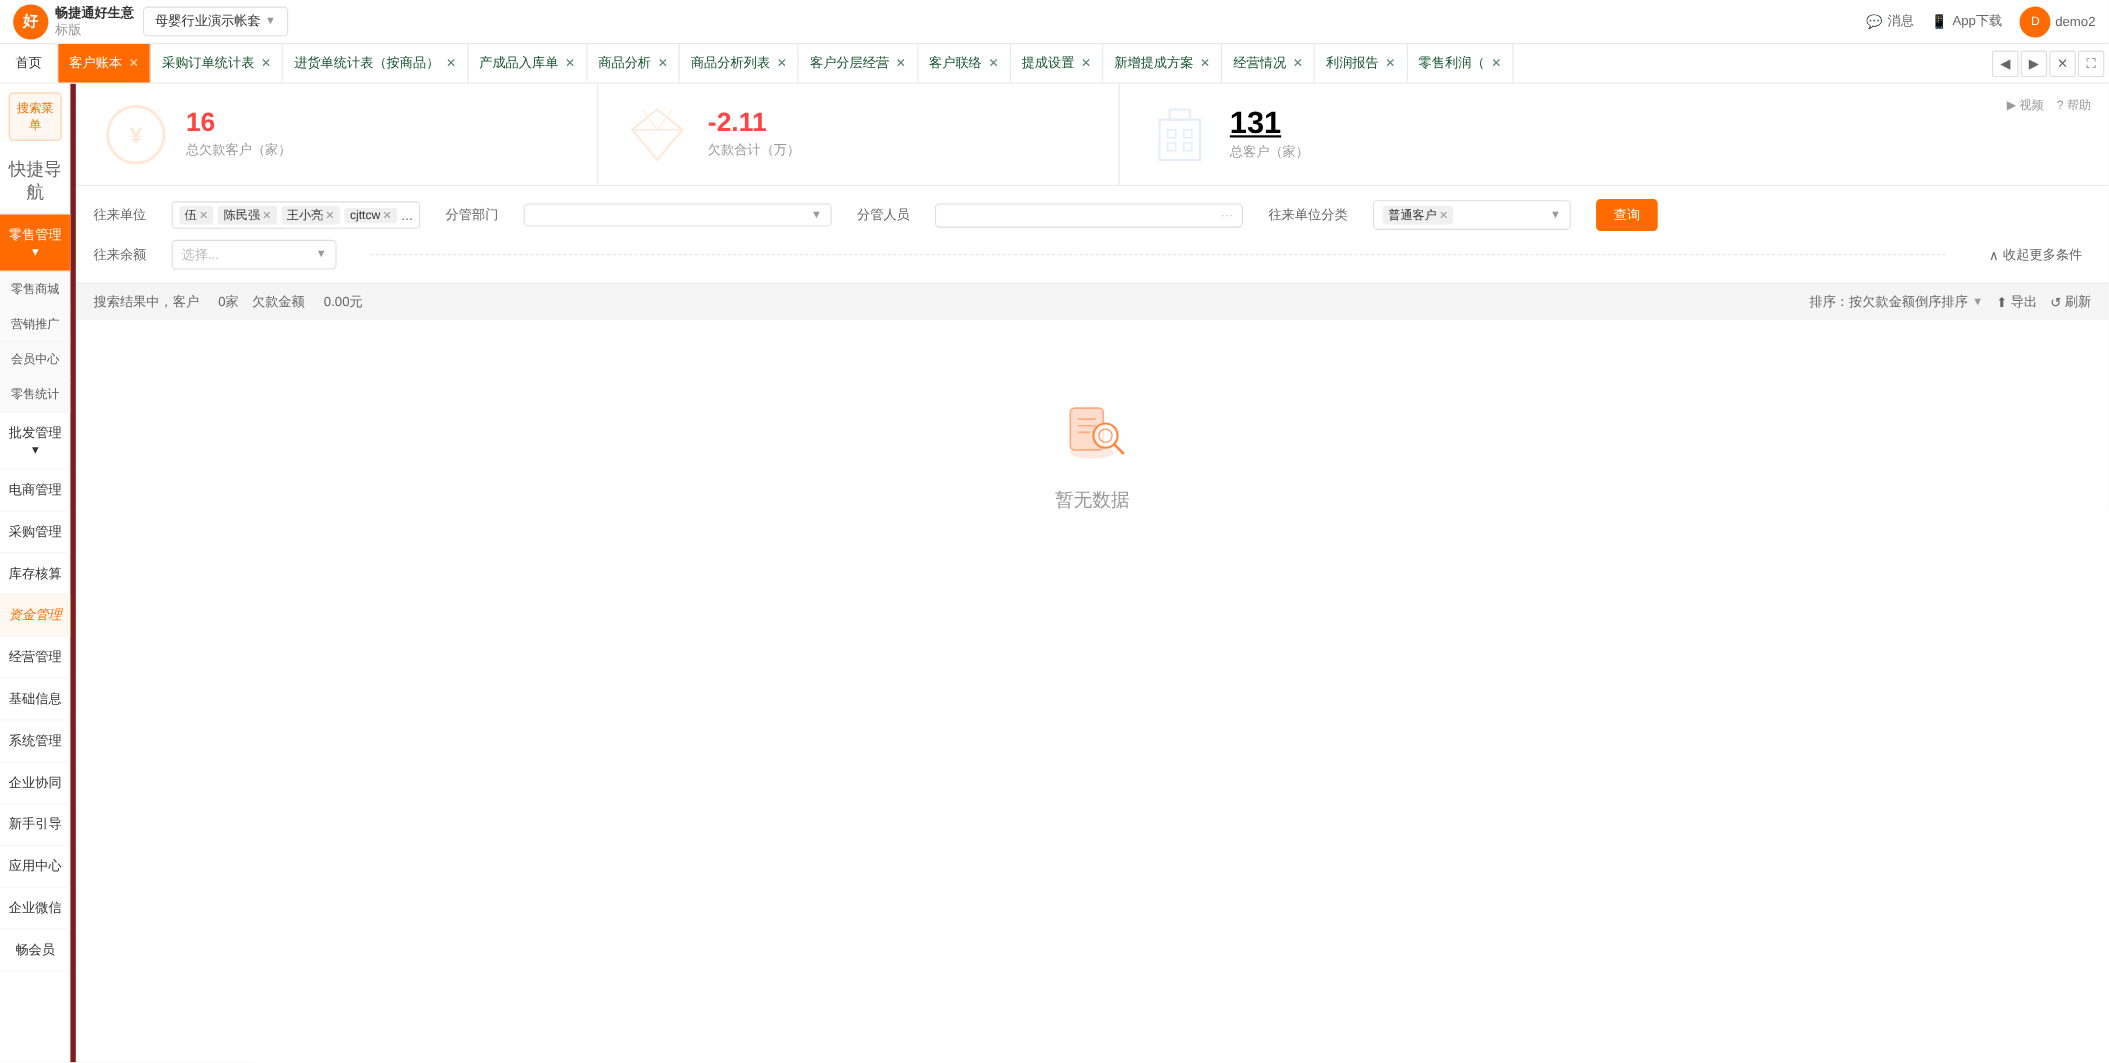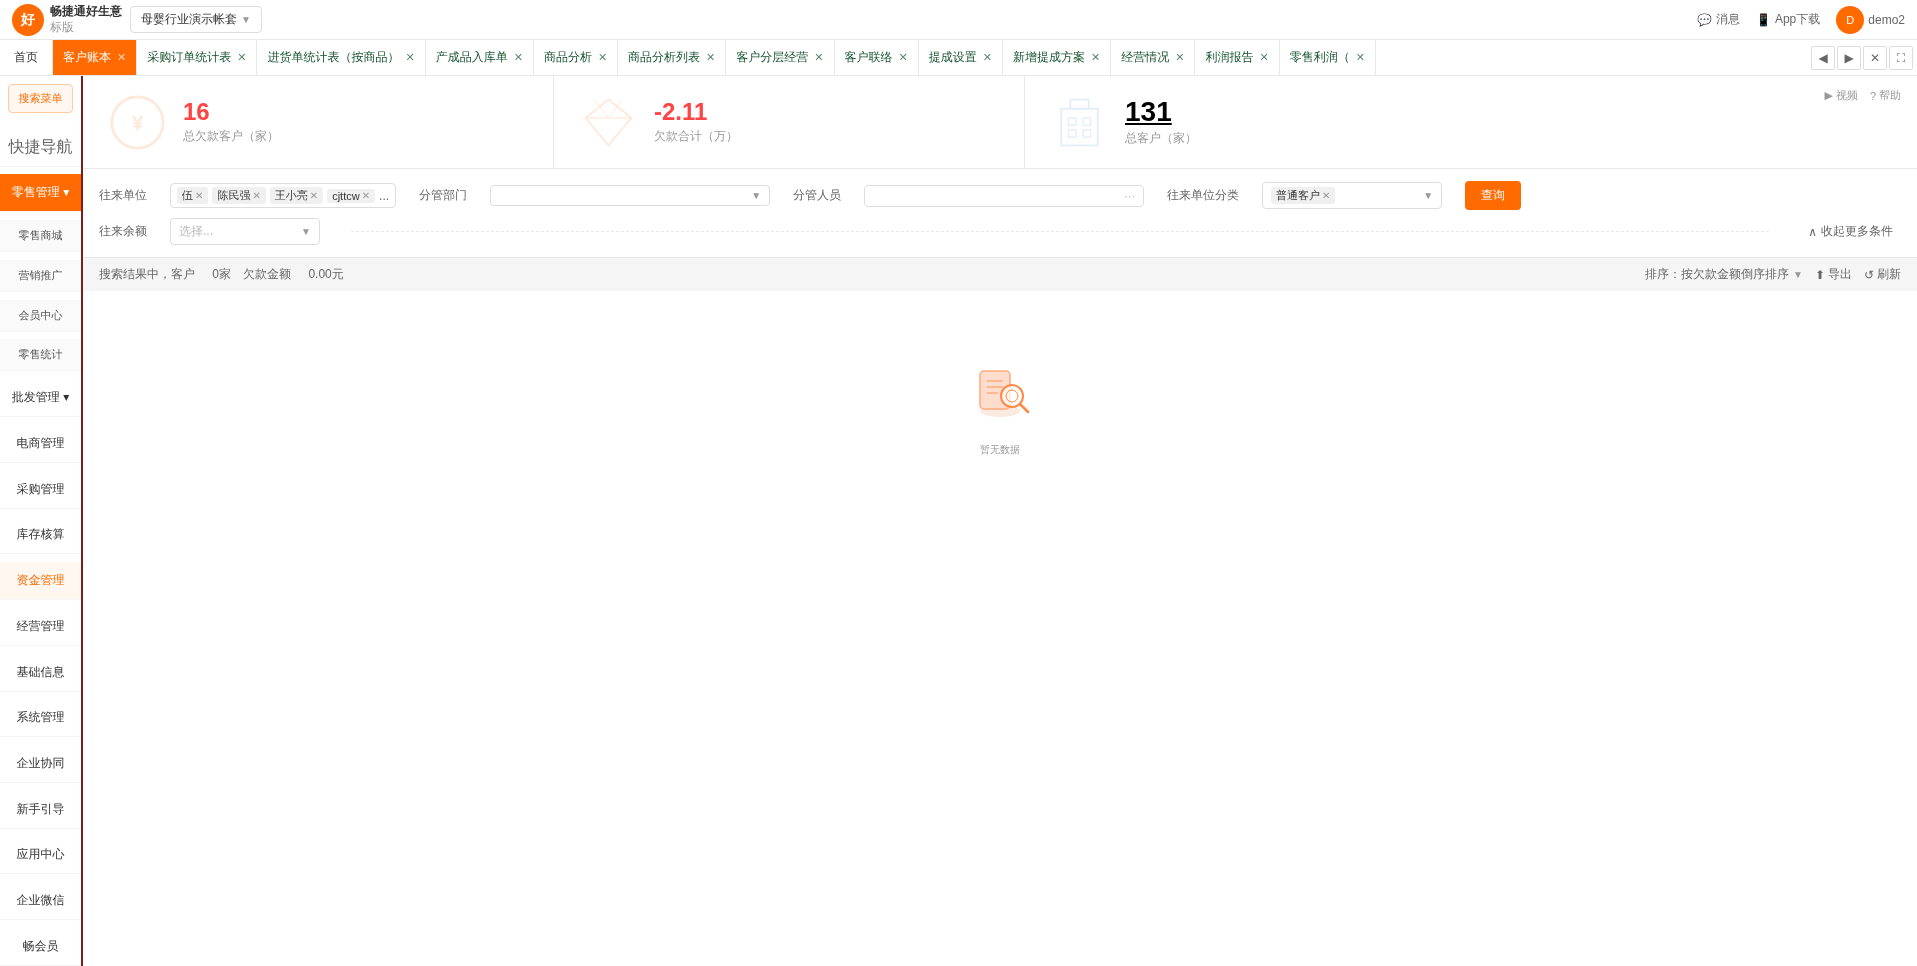--- a/index.html
+++ b/index.html
@@ -23,27 +23,27 @@
     .nav-tab.home { color: #333; background: #fff; padding: 0 14px; }
     .nav-tab.active { background: #ff6b00; color: #fff; }
     .nav-tab .close-x { margin-left: 6px; font-size: 11px; opacity: 0.7; }
     .nav-controls { display: flex; align-items: center; margin-left: auto; padding-right: 4px; gap: 2px; }
     .nav-ctrl-btn { width: 24px; height: 24px; display: flex; align-items: center; justify-content: center; cursor: pointer; color: #666; font-size: 12px; border: 1px solid #ddd; border-radius: 2px; background: #fff; }
 
     
     .main-layout { display: flex; flex: 1; overflow: hidden; }
 
     
-    .sidebar { width: 83px; background: #fff; border-right: 2px solid #7f1d1d; display: flex; flex-direction: column; flex-shrink: 0; overflow-y: auto; justify-content: space-between; }
+    .sidebar { width: 69px; background: #fff; border-right: 5px solid #7f1d1d; display: flex; flex-direction: column; flex-shrink: 0; overflow-y: auto; }
     .sidebar-search { padding: 8px; }
     .sidebar-search-btn { width: 100%; padding: 6px 4px; background: #fff7f0; border: 1px solid #ffcca0; border-radius: 4px; color: #ff6b00; font-size: 11px; cursor: pointer; text-align: center; }
     .sidebar-nav-btn { padding: 8px 4px; text-align: center; font-size: 16px; color: #666; cursor: pointer; border-bottom: 1px solid #f0f0f0; }
     .sidebar-item { padding: 10px 4px; text-align: center; font-size: 12px; color: #333; cursor: pointer; border-bottom: 1px solid #f5f5f5; }
     .sidebar-item.active { background: #ff6b00; color: #fff; }
-    .sidebar-item.active-parent { color: #ff6b00; background: #fff7f0; }
+    .sidebar-item.active-parent { color: #ff6b00; background: #fff7f0; font-style: italic; }
     .sidebar-item.sub { padding: 8px 4px; font-size: 11px; color: #555; background: #fafafa; }
 
     
     .content { flex: 1; display: flex; flex-direction: column; overflow: hidden; background: #f5f5f5; }
 
     
     .stats-row { display: flex; background: #fff; border-bottom: 1px solid #e8e8e8; flex-shrink: 0; }
     .stat-card { flex: 1; padding: 16px 24px; display: flex; align-items: center; gap: 16px; border-right: 1px solid #e8e8e8; position: relative; }
     .stat-card:last-child { border-right: none; }
     .stat-icon { width: 60px; height: 60px; opacity: 0.15; display: flex; align-items: center; justify-content: center; }
@@ -82,21 +82,21 @@
     .table-area { flex: 1; background: #fff; overflow: auto; }
     .table-header { display: flex; align-items: center; padding: 10px 16px; background: #fafafa; border-bottom: 1px solid #e8e8e8; font-size: 13px; color: #333; font-weight: normal; }
     .col-customer { flex: 3; }
     .col-debt { flex: 3; }
     .col-payment { flex: 3; }
     .col-date { flex: 2; }
 
     
     .empty-state { display: flex; flex-direction: column; align-items: center; justify-content: center; flex: 1; padding: 60px 20px; }
     .empty-icon { width: 80px; height: 80px; margin-bottom: 12px; }
-    .empty-text { font-size: 10px; color: #999; }
+    .empty-text { font-size: 17px; color: #999; }
 
     .chevron { font-size: 10px; color: #999; }
   </style>
 </head>
 <body>
 
 <div class="topbar">
   <div class="topbar-left">
     <div class="logo-area">
       <div class="logo-icon">好</div>

